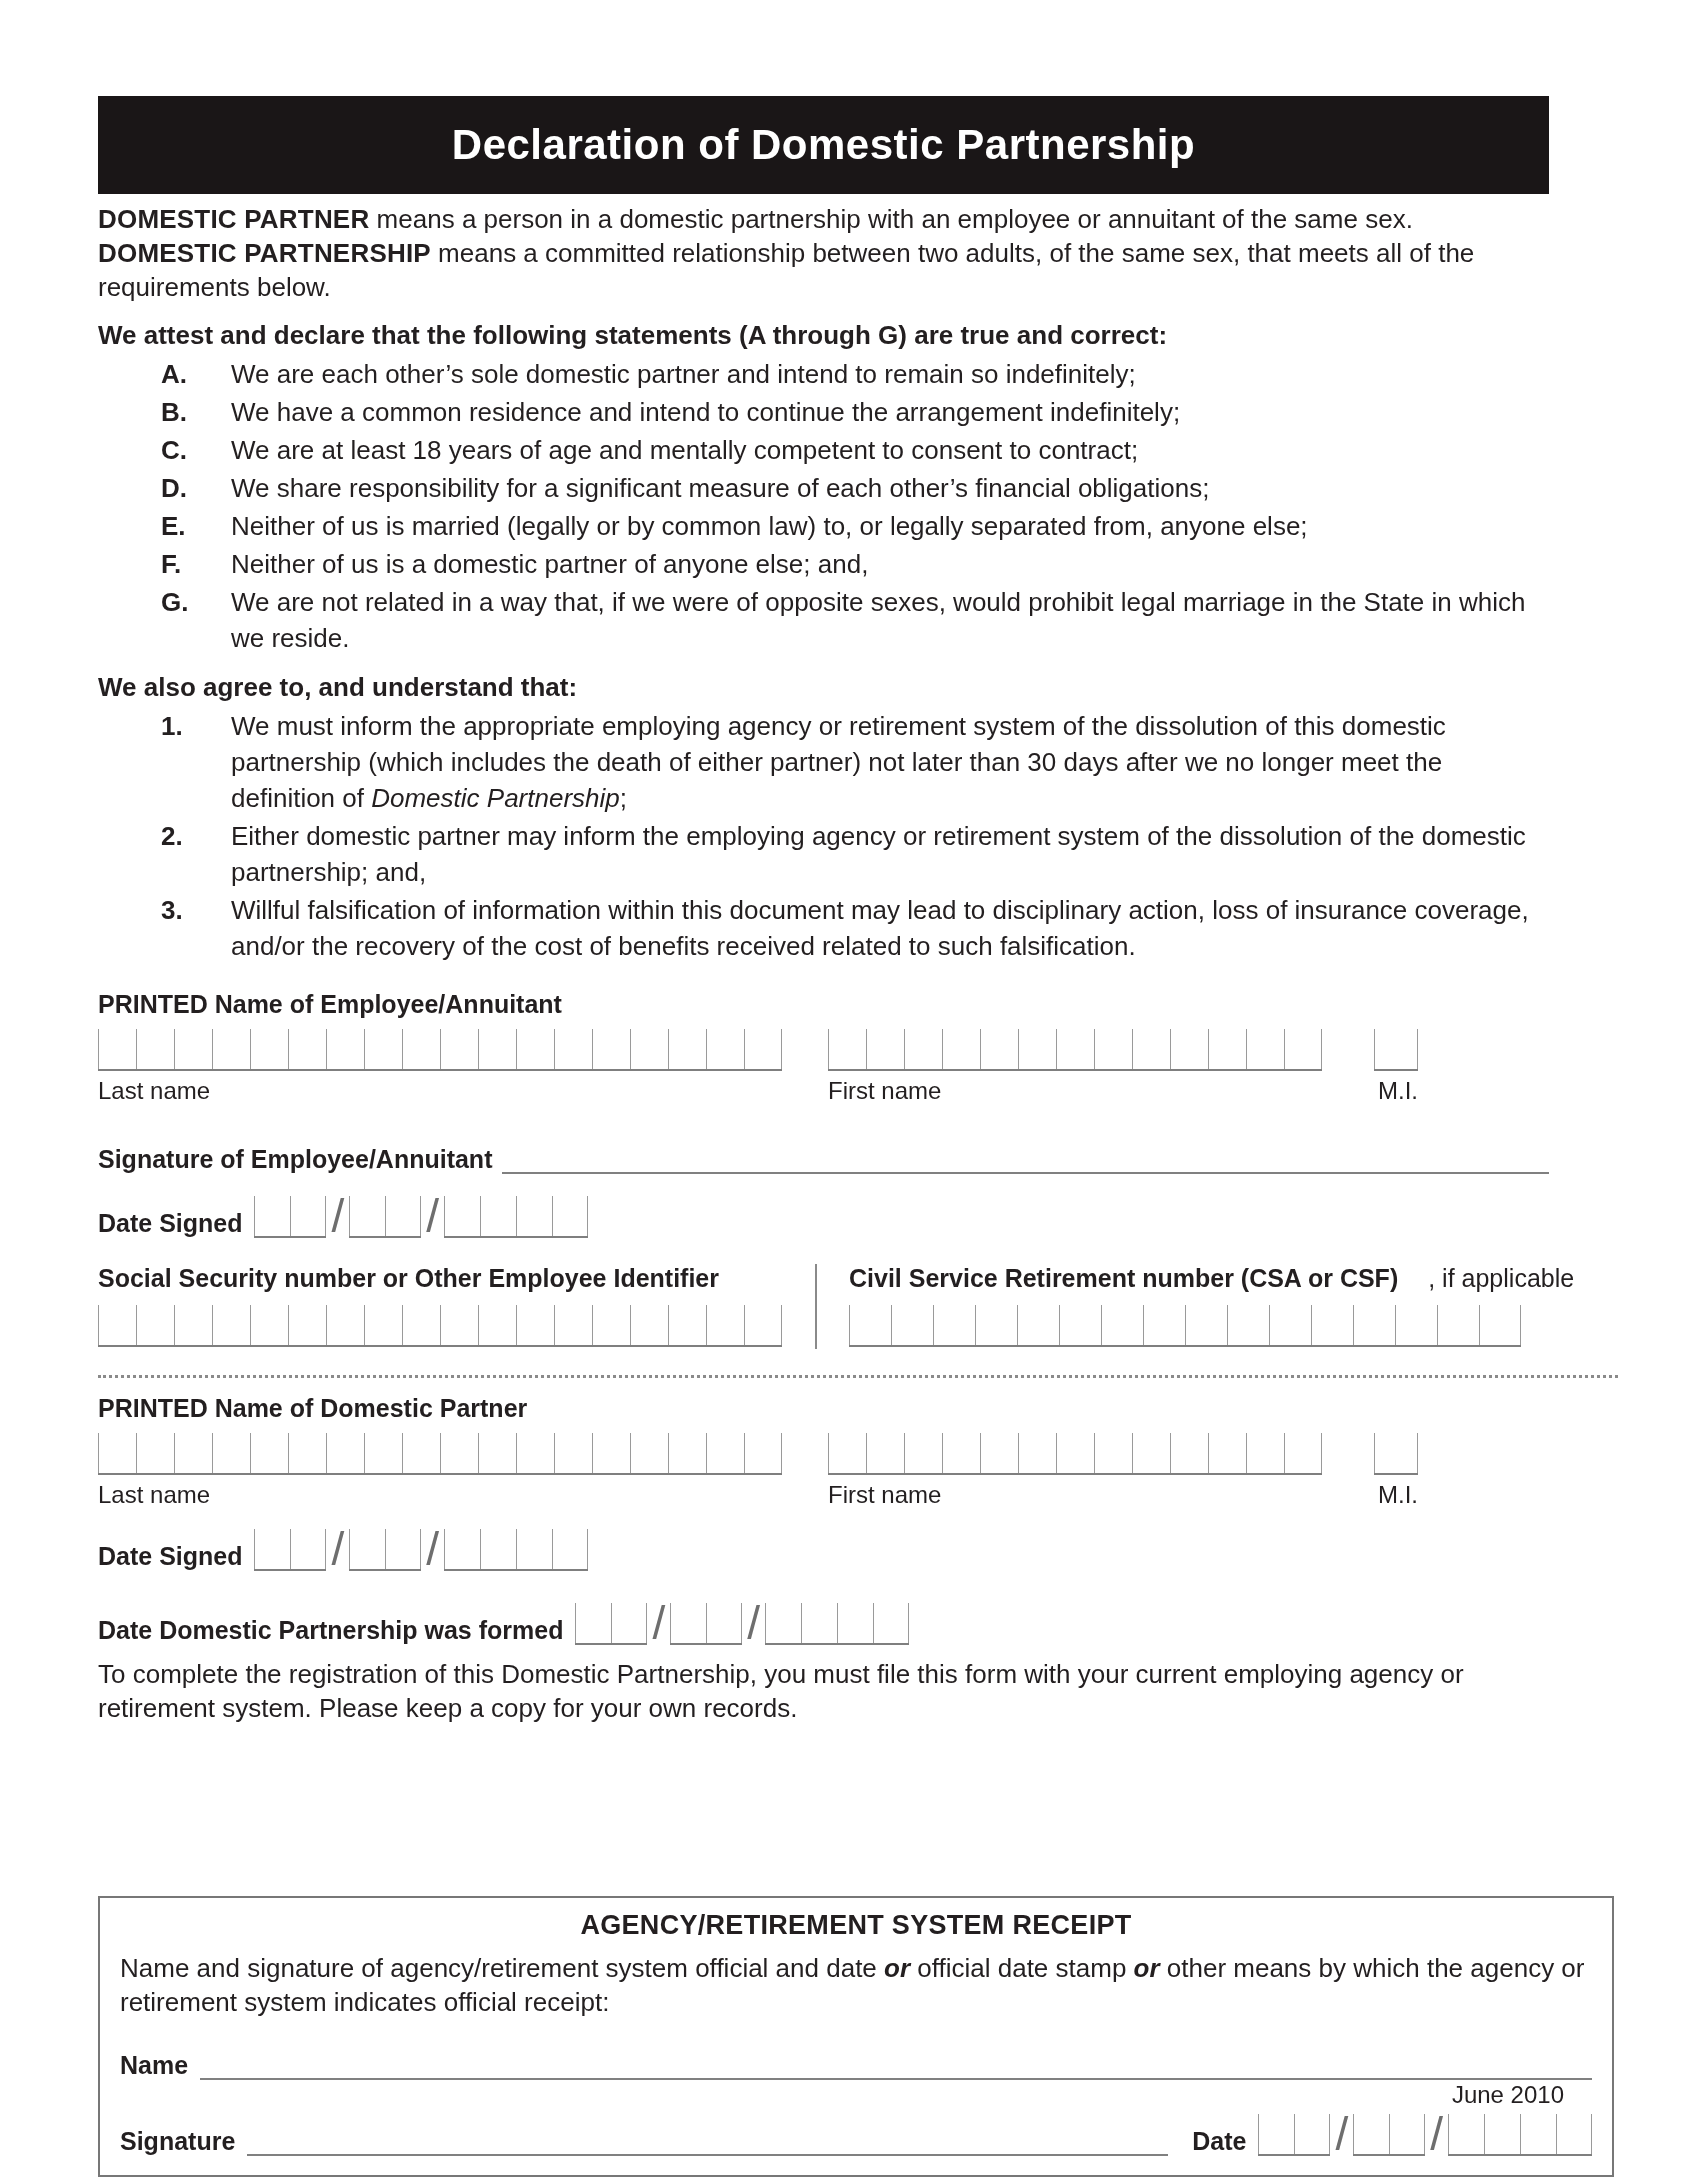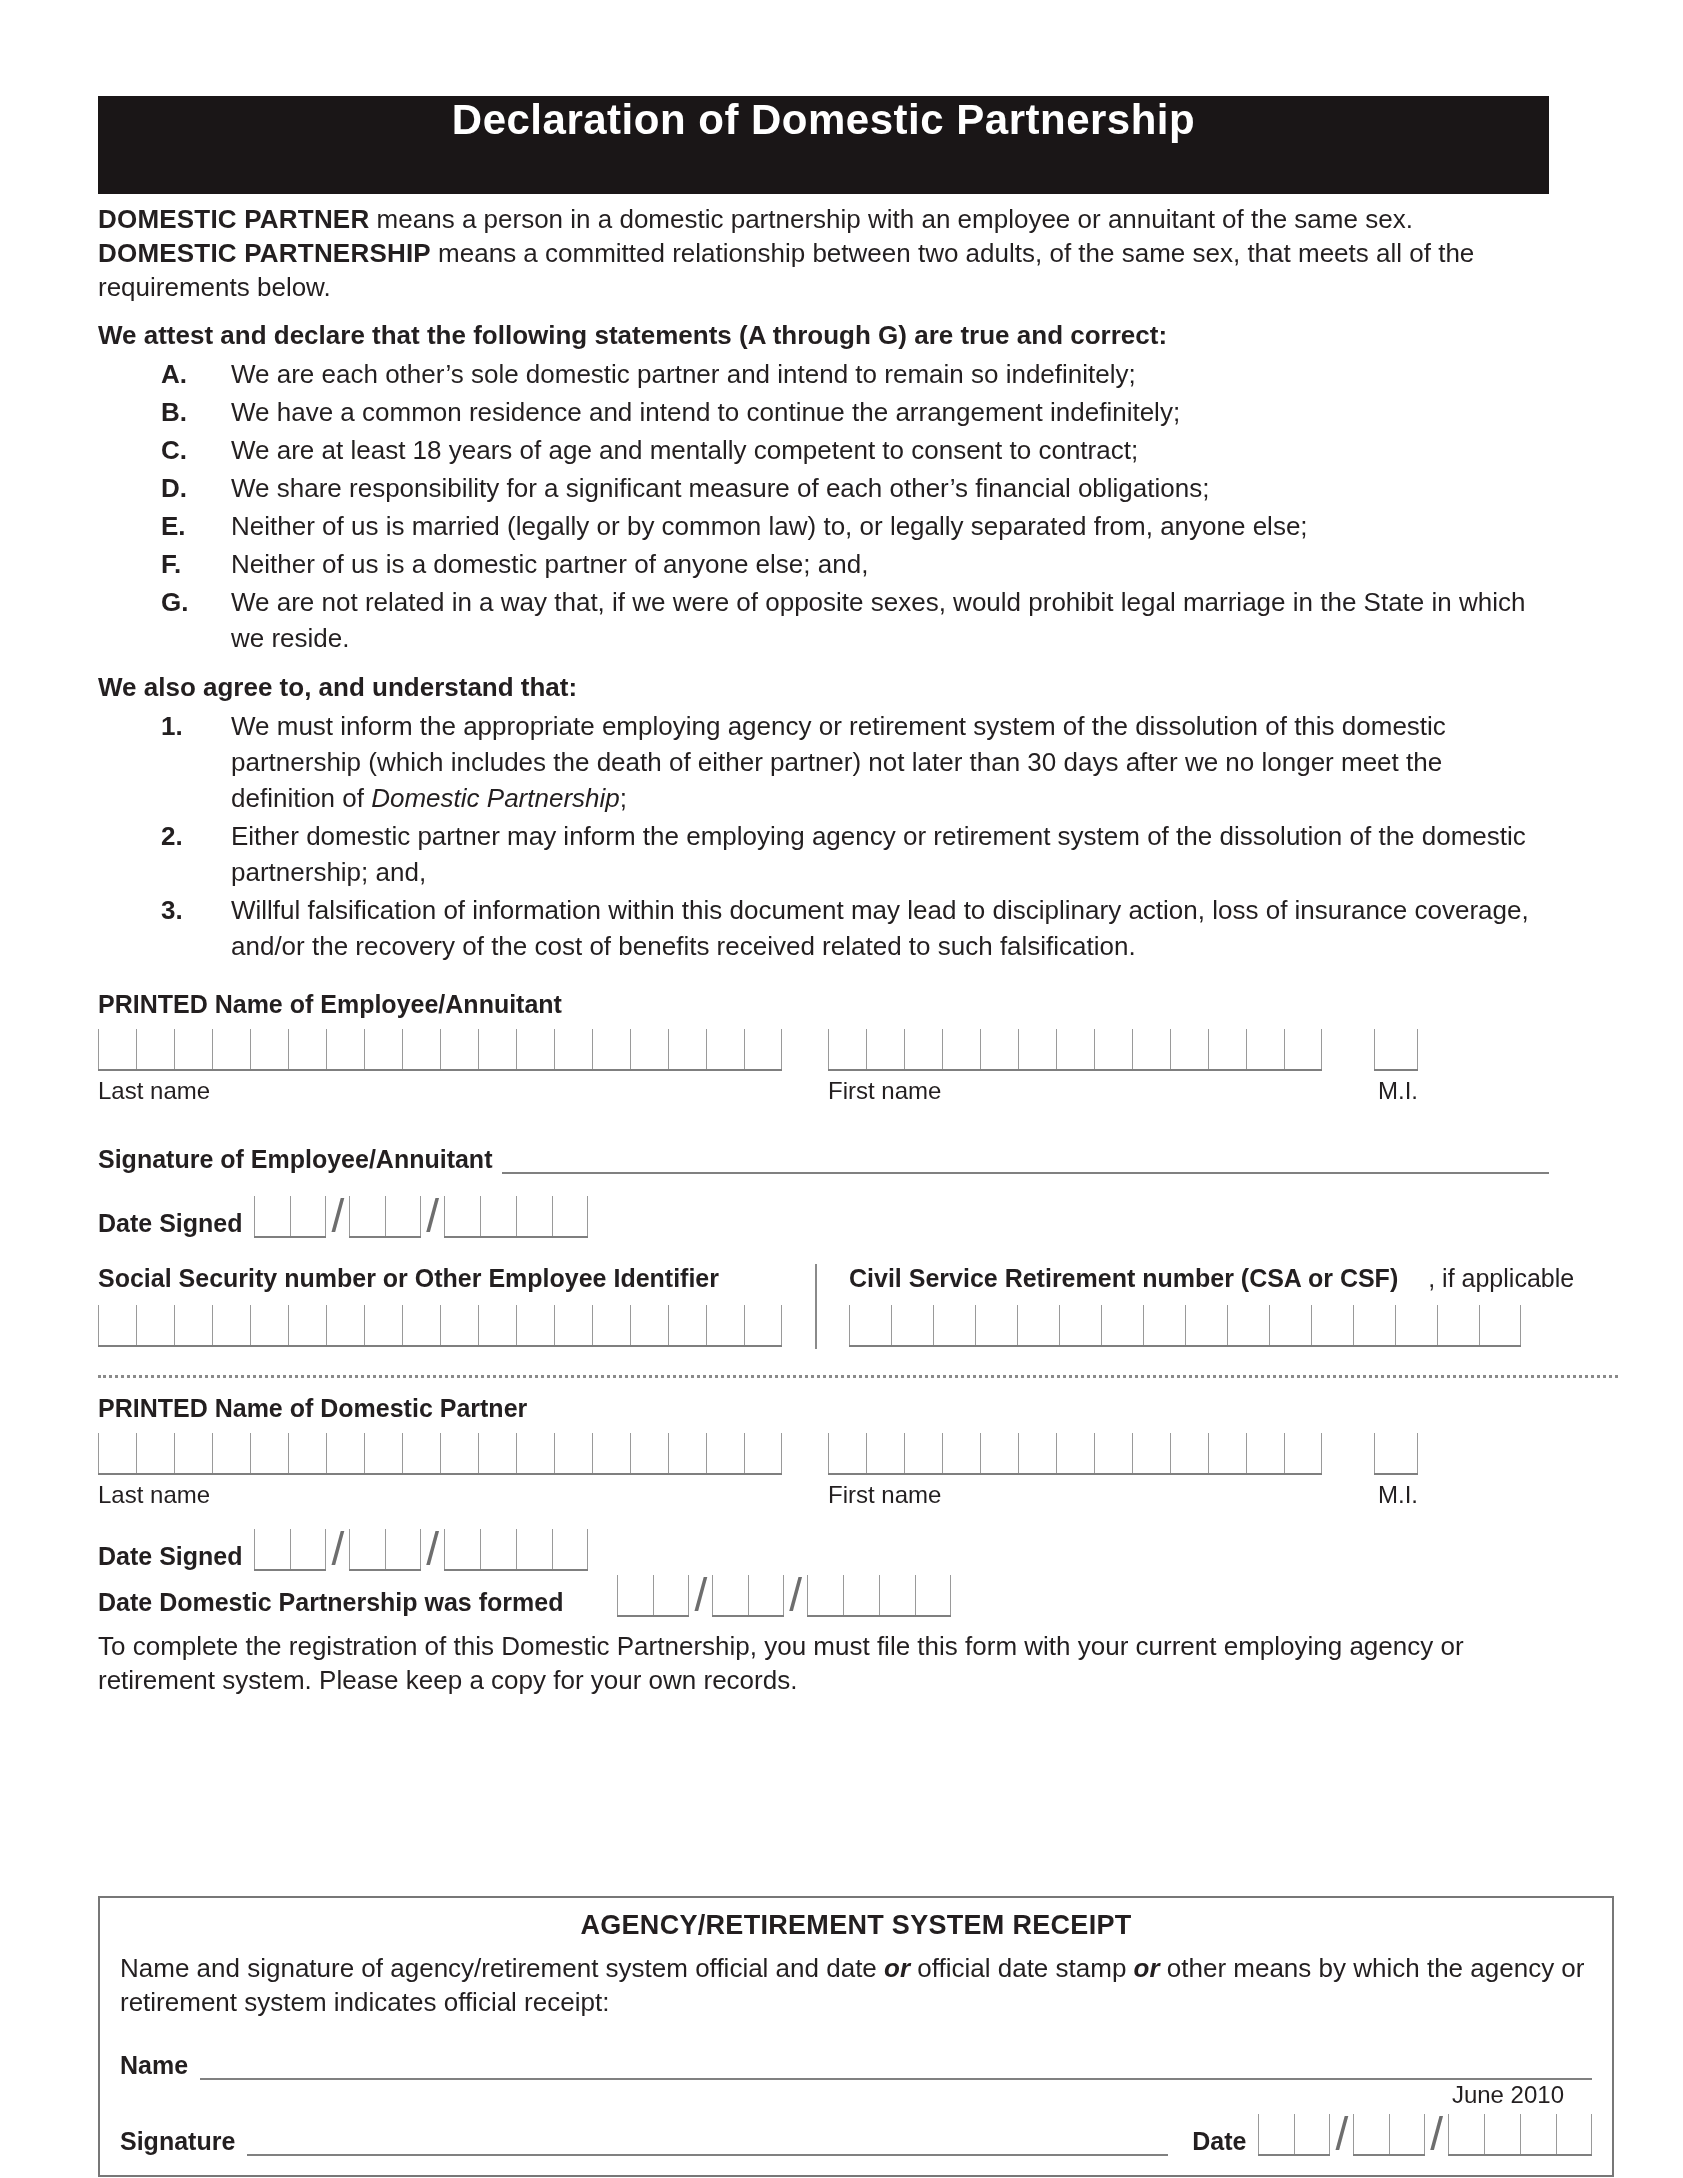--- a/index.html
+++ b/index.html
@@ -23,20 +23,21 @@
 
   .tw { width: 1451px; }
 
   
   .banner {
     width: 1451px;
     height: 98px;
     background: #1a1617;
     color: #ffffff;
     display: flex;
+    align-items: center;
     justify-content: center;
     font-size: 42px;
     font-weight: bold;
     letter-spacing: 0.5px;
   }
 
   
   .def { font-size: 26px; line-height: 34px; margin-top: 8px; }
   .def b { letter-spacing: 0.2px; }
 
@@ -419,21 +420,21 @@
           <span class="comb-slash">/</span>
           <span class="comb-group">
             <span class="comb-cell"></span>
             <span class="comb-cell"></span>
             <span class="comb-cell"></span>
             <span class="comb-cell"></span>
           </span>
         </span>
     </div>
 
-    <div class="date-row" style="margin-top:2px;gap:42px;">
+    <div class="date-row" style="margin-top:30px;">
       <span class="field-label-inline">Date Domestic Partnership was formed</span>
       <span class="comb comb--date">
           <span class="comb-group">
             <span class="comb-cell"></span>
             <span class="comb-cell"></span>
           </span>
           <span class="comb-slash">/</span>
           <span class="comb-group">
             <span class="comb-cell"></span>
             <span class="comb-cell"></span>

